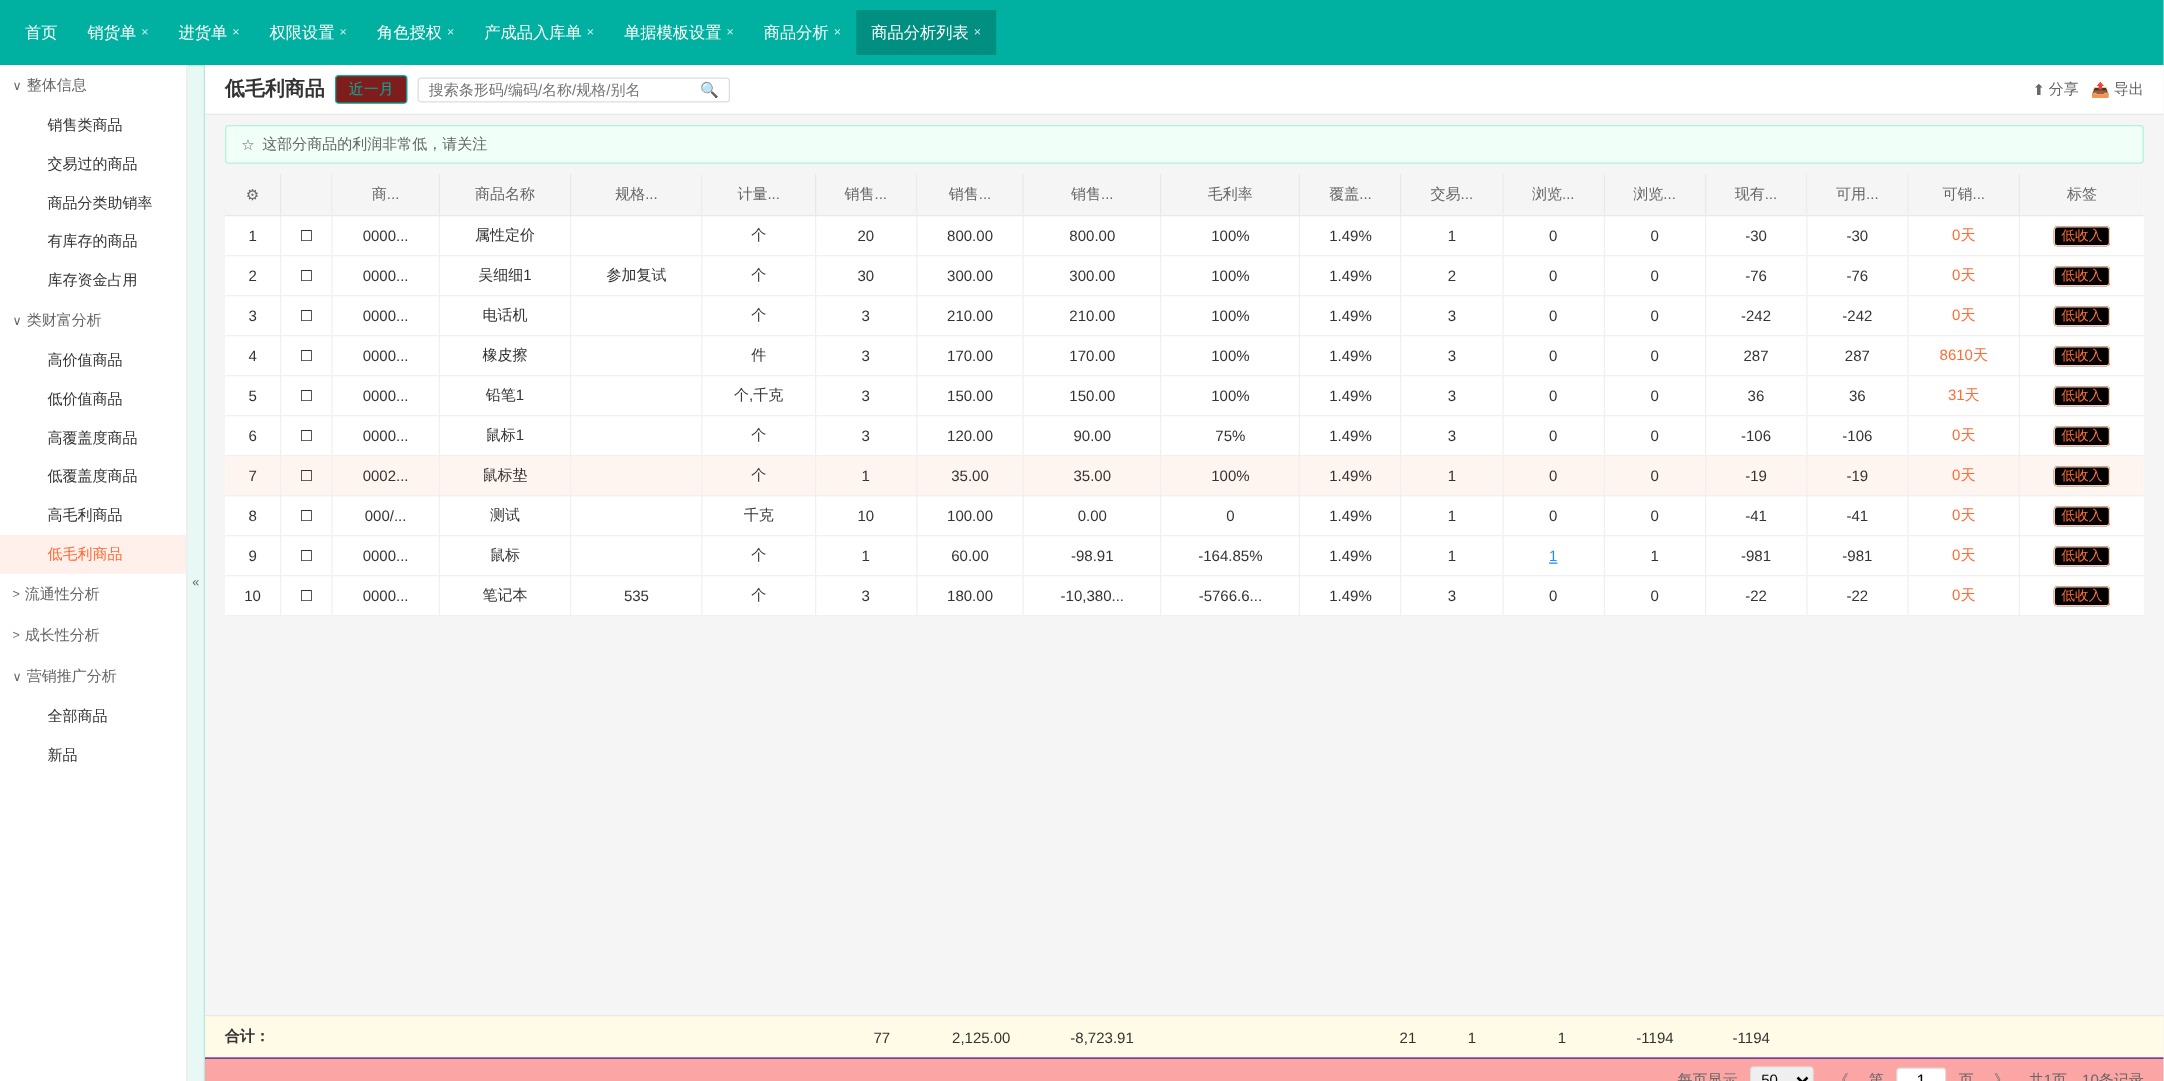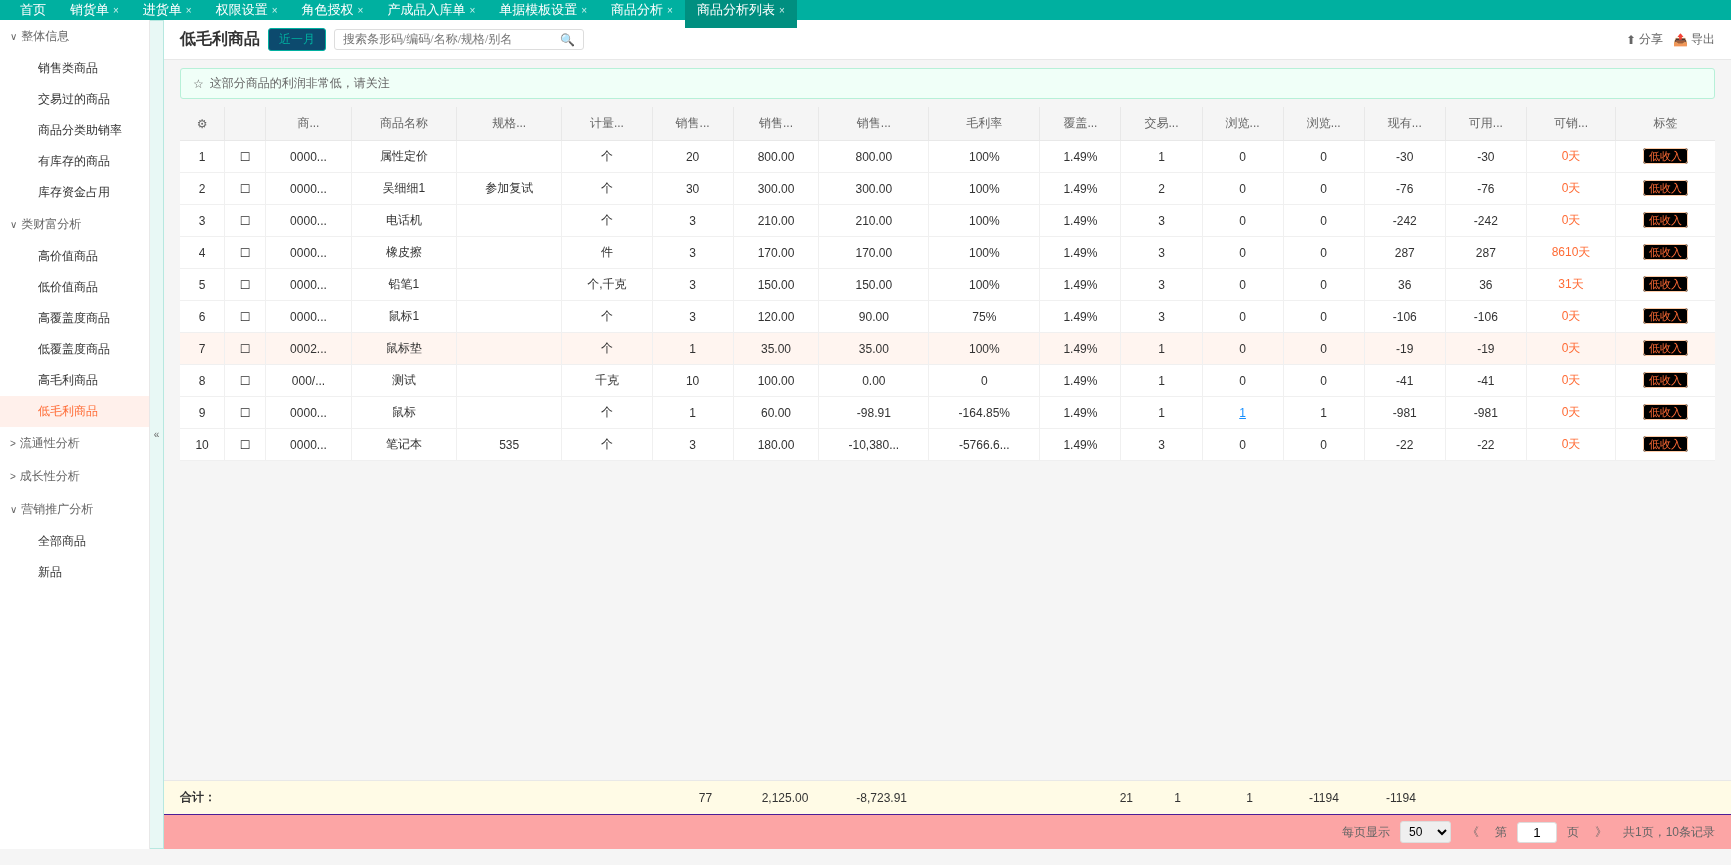--- a/index.html
+++ b/index.html
@@ -3,21 +3,21 @@
   <meta charset="utf-8">
   <style>
     * { box-sizing: border-box; margin: 0; padding: 0; }
     body { font-family: "Microsoft YaHei", "微软雅黑", sans-serif; font-size: 12px; background: #f5f5f5; color: #333; overflow: hidden; }
     
     
     .top-nav {
       background: #00b0a0;
       display: flex;
       align-items: center;
-      height: 20px;
+      height: 52px;
       padding: 0 8px;
       gap: 0;
     }
     .nav-item {
       color: #fff;
       padding: 0 12px;
       height: 36px;
       display: flex;
       align-items: center;
       cursor: pointer;
@@ -81,21 +81,21 @@
       background: #fff;
       border-bottom: 1px solid #e8e8e8;
       gap: 8px;
     }
     .page-title {
       font-size: 16px;
       font-weight: bold;
       color: #333;
     }
     .filter-btn {
-      background: #0c4a6e;
+      background: #7f1d1d;
       border: 1px solid #00b0a0;
       color: #00b0a0;
       padding: 2px 10px;
       border-radius: 3px;
       cursor: pointer;
       font-size: 12px;
     }
     .search-box {
       display: flex;
       align-items: center;
@@ -105,21 +105,20 @@
       background: #fff;
       flex: 1;
       max-width: 250px;
     }
     .search-box input {
       border: none;
       outline: none;
       font-size: 12px;
       color: #999;
       width: 100%;
-      font-family: Liberation Serif, serif;
     }
     .header-right {
       margin-left: auto;
       display: flex;
       gap: 10px;
       align-items: center;
     }
     .action-btn {
       display: flex;
       align-items: center;

